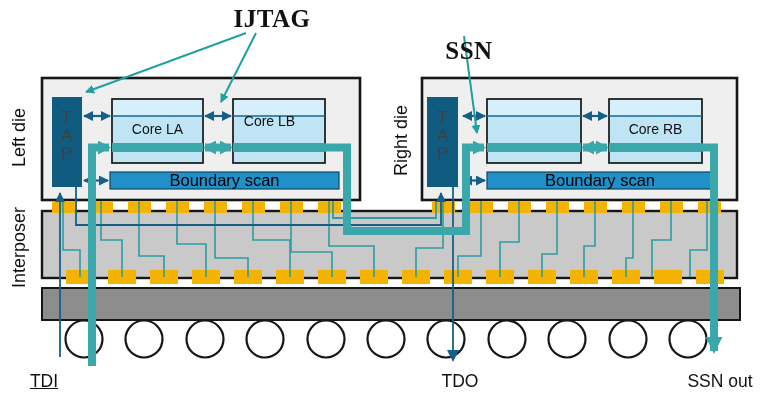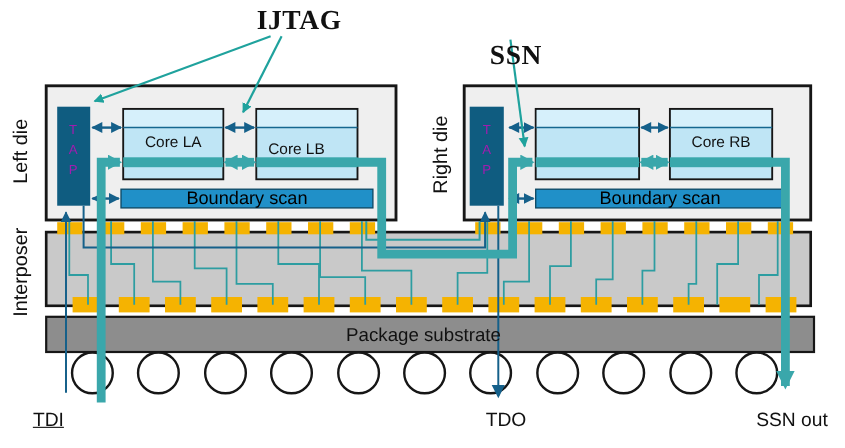--- a/index.html
+++ b/index.html
@@ -5,21 +5,21 @@
   html,body{margin:0;padding:0;background:#fff;}
   #stage{position:relative;width:768px;height:407px;background:#fff;overflow:hidden;
          font-family:"Liberation Sans",sans-serif;color:#111;}
   #stage svg{position:absolute;left:0;top:0;}
   .lbl{position:absolute;text-align:center;white-space:nowrap;}
   .big{font-size:25px;font-weight:bold;letter-spacing:0.5px;font-family:Liberation Serif, serif;}
   .rot{transform:rotate(-90deg);font-size:18px;white-space:nowrap;}
   .io{font-size:17.5px;}
   .core{font-size:14px;}
   .bscan{font-size:16.5px;color:#000000;line-height:17px;height:17px;overflow:hidden;}
-  .tap{font-size:12px;color:#a21caf;width:11px;word-break:break-all;line-height:18px;
+  .tap{font-size:17px;color:#404040;width:11px;word-break:break-all;line-height:18px;
        text-align:center;white-space:normal;}
   .sub{font-size:17px;}
 </style>
 </head>
 <body>
 
 <div id="stage">
 
 <svg width="768" height="407" viewBox="0 0 768 407">
   <defs>
@@ -188,27 +188,26 @@
     <line x1="464" y1="36" x2="477" y2="133" marker-end="url(#mlbl-e)"></line>
   </g>
 </svg>
 
 <div class="lbl big" style="left:190px;top:5px;width:164px;">IJTAG</div>
 <div class="lbl big" style="left:409px;top:5px;width:120px;margin-top:32px;">SSN</div>
 
 <div class="lbl rot" style="left:-26px;top:127px;width:90px;">Left die</div>
 <div class="lbl rot" style="left:356px;top:130px;width:90px;">Right die</div>
 <div class="lbl rot" style="left:-36px;top:237px;width:110px;">Interposer</div>
-<div class="lbl sub" style="left:275px;top:295px;width:220px;">Package substrate</div>
 
 <div class="lbl tap" style="left:61px;top:109px;">TAP</div>
 <div class="lbl tap" style="left:437px;top:109px;">TAP</div>
 
 <div class="lbl core" style="left:112px;top:121px;width:91px;">Core LA</div>
-<div class="lbl core" style="left:233px;top:127px;width:73px;">Core LB</div>
+<div class="lbl core" style="left:233px;top:113px;width:73px;">Core LB</div>
 <div class="lbl core" style="left:609px;top:121px;width:93px;">Core RB</div>
 
 <div class="lbl bscan" style="left:110px;top:172px;width:229px;">Boundary scan</div>
 <div class="lbl bscan" style="left:487px;top:172px;width:226px;">Boundary scan</div>
 
 <div class="lbl io" style="left:18px;top:371px;width:52px;text-decoration:underline;">TDI</div>
 <div class="lbl io" style="left:428px;top:371px;width:64px;">TDO</div>
 <div class="lbl io" style="left:677px;top:371px;width:86px;">SSN out</div>
 
 </div>

